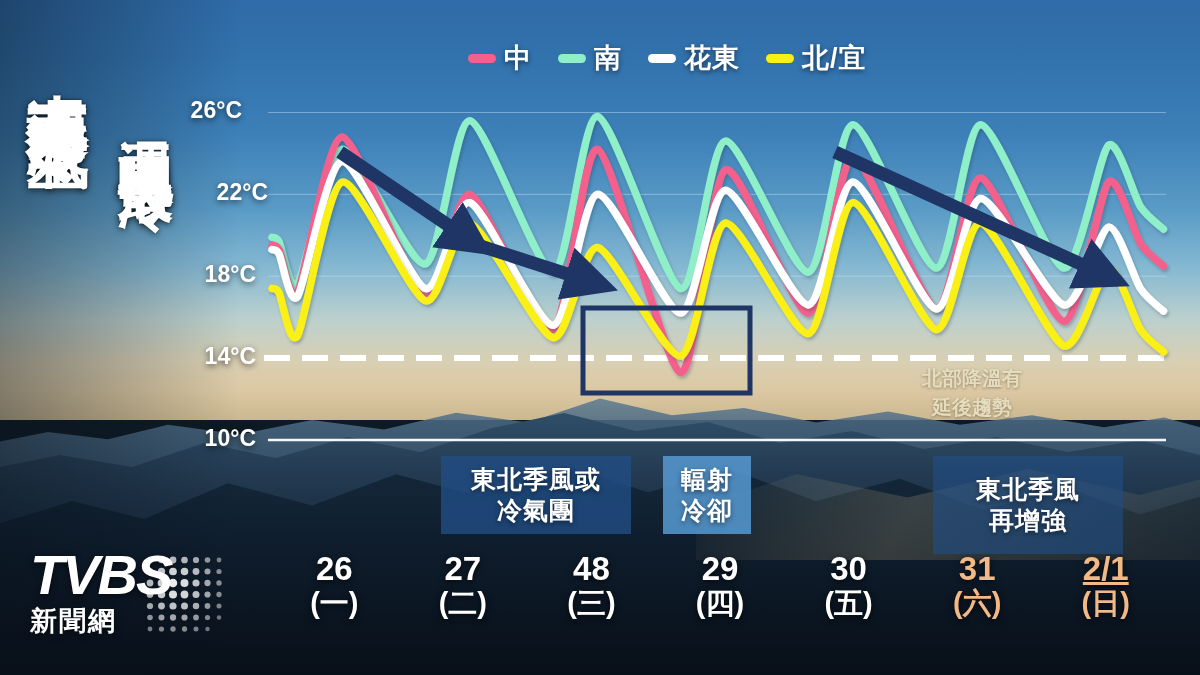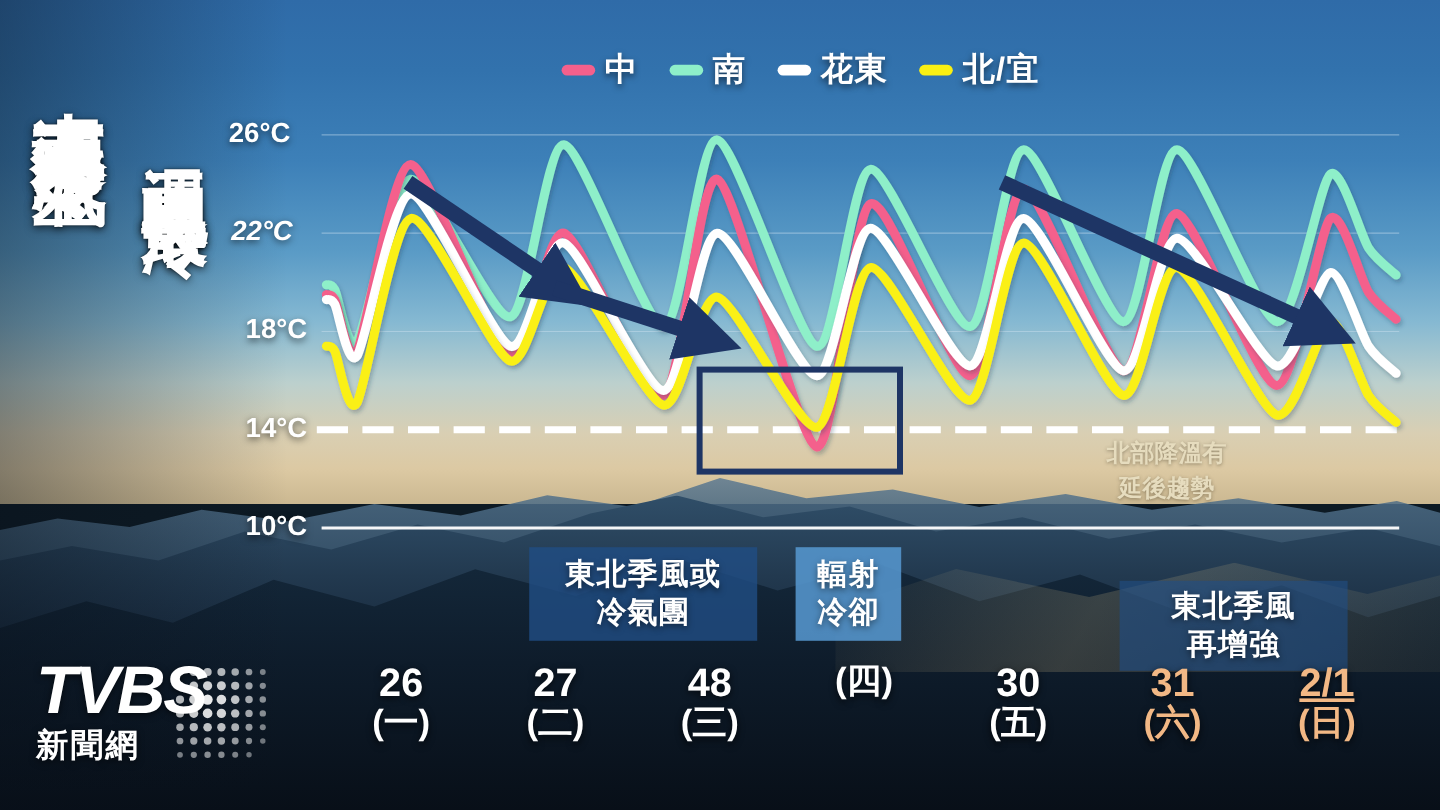--- a/index.html
+++ b/index.html
@@ -115,21 +115,21 @@
   
   .abox {
     position: absolute; z-index: 7;
     display: flex; align-items: center; justify-content: center;
     color: #fff; font-size: 25px; font-weight: 700; line-height: 1.25;
     text-align: center; letter-spacing: 1px;
     text-shadow: 0 2px 5px rgba(0,0,0,.5);
   }
   #abox-ne   { left: 425px; top: 456px; width: 190px; height: 78px; background: rgba(32,78,133,.80); margin-left: 16px; }
   #abox-rad  { left: 663px; top: 456px; width: 88px;  height: 78px; background: rgba(85,150,206,.88); }
-  #abox-ne2  { left: 933px; top: 456px; width: 190px; height: 75px; background: rgba(32,78,133,.62); margin-top: 28px; }
+  #abox-ne2  { left: 933px; top: 456px; width: 190px; height: 98px; background: rgba(32,78,133,.62); }
 
   
   #dates { position: absolute; z-index: 7; left: 270px; top: 552px; width: 900px; display: flex; }
   #dates .d { flex: 1; text-align: center; }
   #dates .num {
     font-size: 33px; font-weight: 700; line-height: 1.05;
     text-shadow: 0 2px 6px rgba(0,0,0,.7);
   }
   #dates .dow {
     font-size: 29px; font-weight: 700; line-height: 1.15;
@@ -259,21 +259,21 @@
         <line x1="835" y1="152" x2="1105" y2="275" stroke="#1E3565" stroke-width="13" marker-end="url(#arrowhead)"></line>
       </g>
     <g id="hbox">
         <rect x="583" y="308" width="167" height="85" fill="none" stroke="#1E3565" stroke-width="5"></rect>
       </g>
   </svg>
   <div id="ylabels">
       <div class="ylabel" style="left: 176px; top: 425px;">10°C</div>
       <div class="ylabel" style="left: 176px; top: 343.118px;">14°C</div>
       <div class="ylabel" style="left: 176px; top: 261.235px;">18°C</div>
-      <div class="ylabel" style="left: 164px; top: 179.353px; font-style: italic;">22°C</div>
+      <div class="ylabel" style="left: 188px; top: 179.353px;">22°C</div>
       <div class="ylabel" style="left: 162px; top: 97.4706px;">26°C</div>
     </div>
 </div>
 
 <div id="note-delay">北部降溫有<br>延後趨勢</div>
 
 <div class="abox" id="abox-ne">東北季風或<br>冷氣團</div>
 <div class="abox" id="abox-rad">輻射<br>冷卻</div>
 <div class="abox" id="abox-ne2">東北季風<br>再增強</div>
 
@@ -284,20 +284,21 @@
     </div>
     <div class="d">
       <div class="num" style="color: rgb(255, 255, 255);">27</div>
       <div class="dow" style="color: rgb(255, 255, 255);">(二)</div>
     </div>
     <div class="d">
       <div class="num" style="color: rgb(255, 255, 255);">48</div>
       <div class="dow" style="color: rgb(255, 255, 255);">(三)</div>
     </div>
     <div class="d">
+      <div class="num" style="color: rgb(255, 255, 255);">29</div>
       <div class="dow" style="color: rgb(255, 255, 255);">(四)</div>
     </div>
     <div class="d">
       <div class="num" style="color: rgb(255, 255, 255);">30</div>
       <div class="dow" style="color: rgb(255, 255, 255);">(五)</div>
     </div>
     <div class="d">
       <div class="num" style="color: rgb(242, 184, 133);">31</div>
       <div class="dow" style="color: rgb(242, 184, 133);">(六)</div>
     </div>

